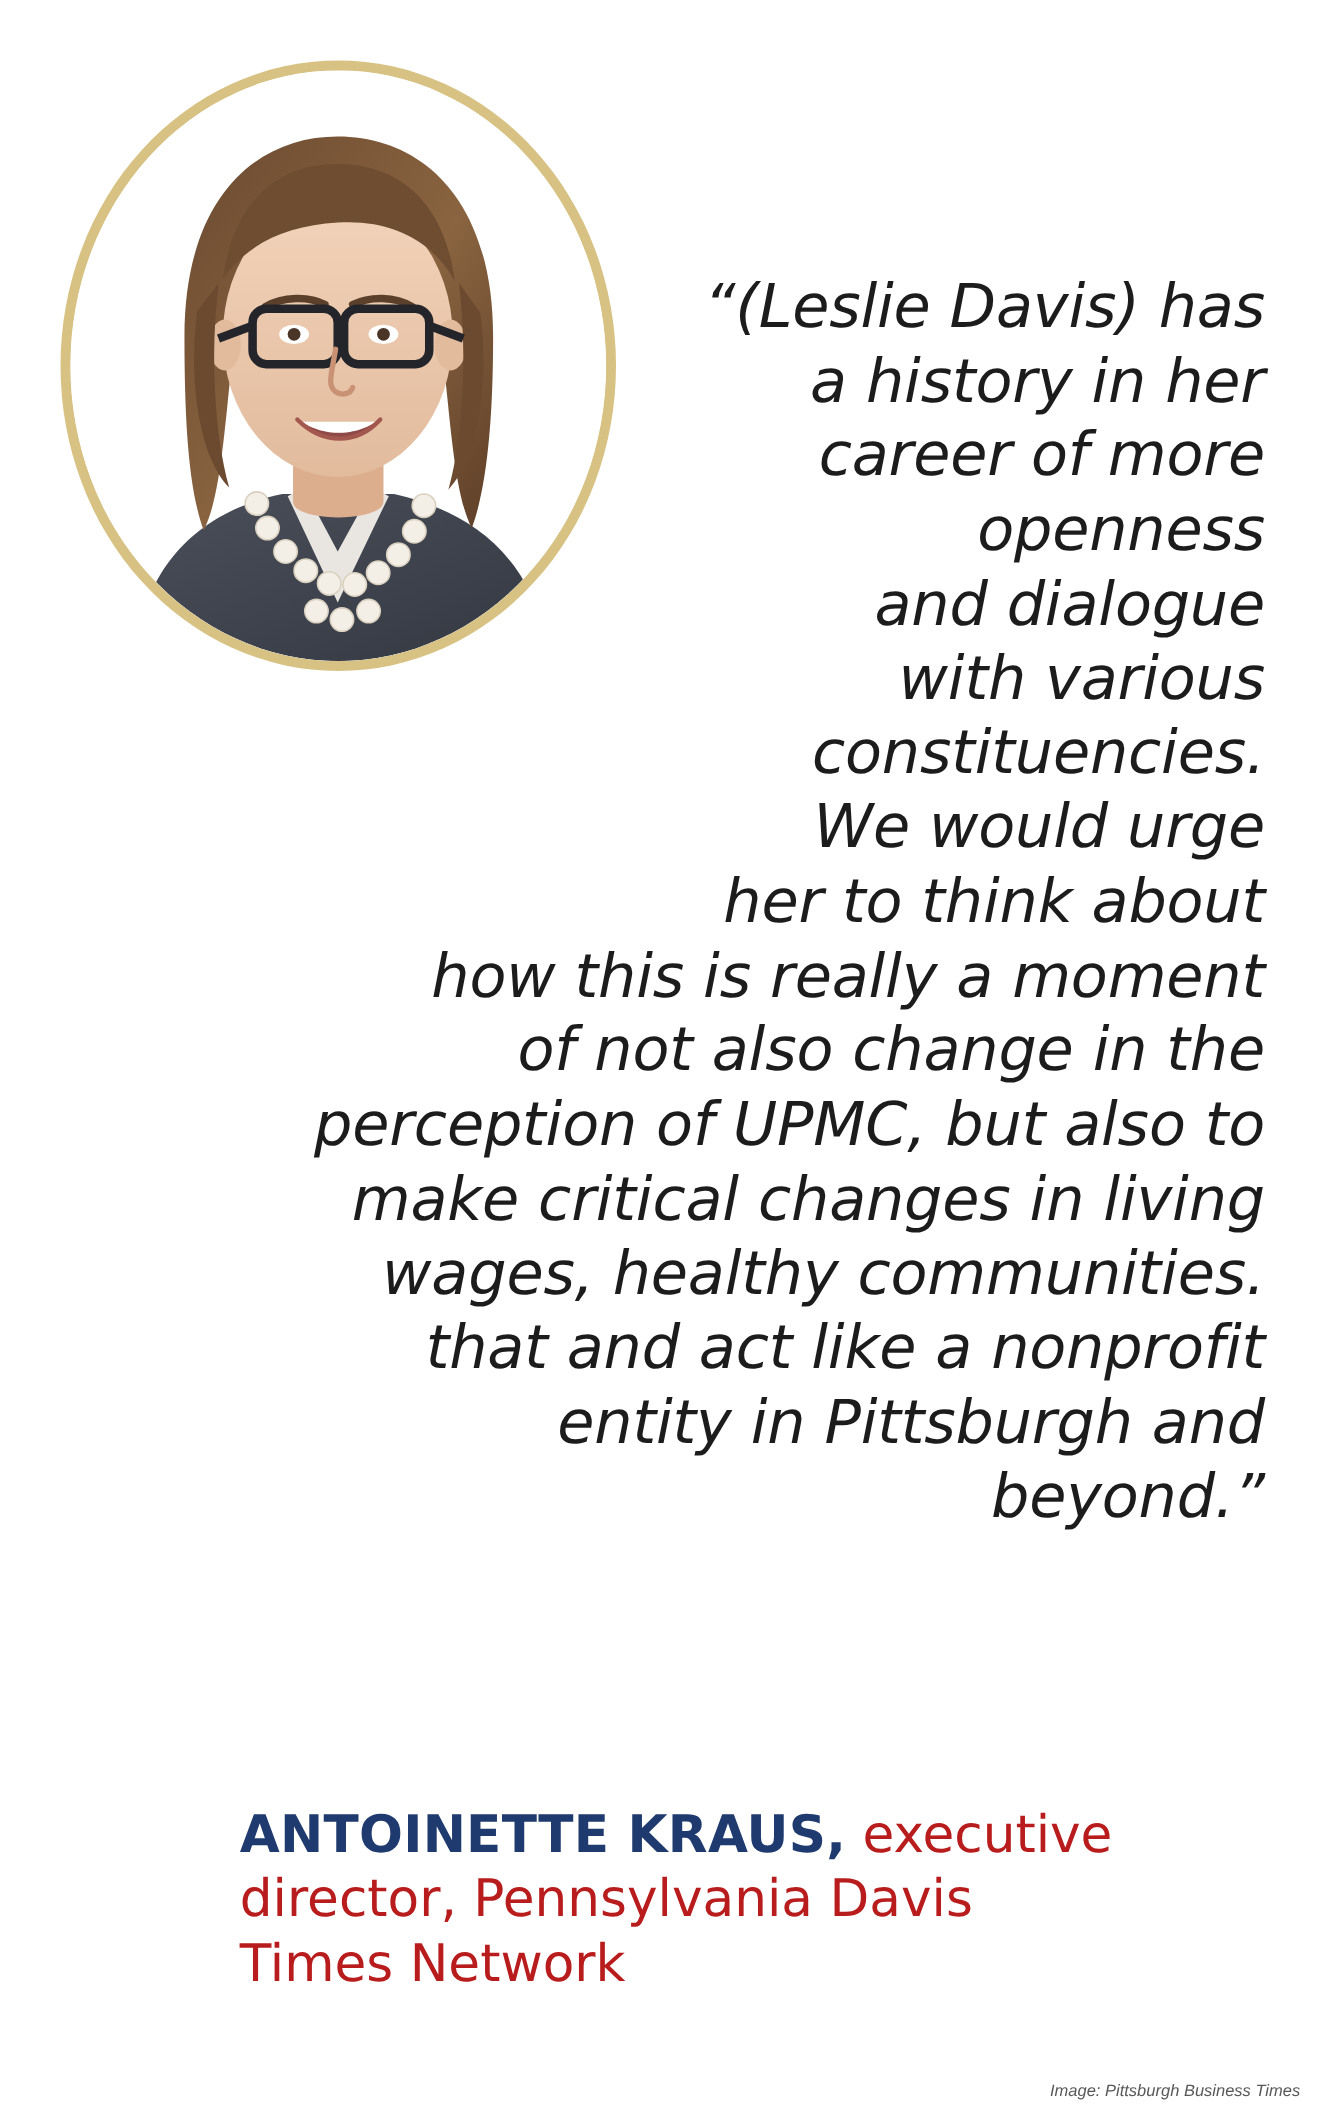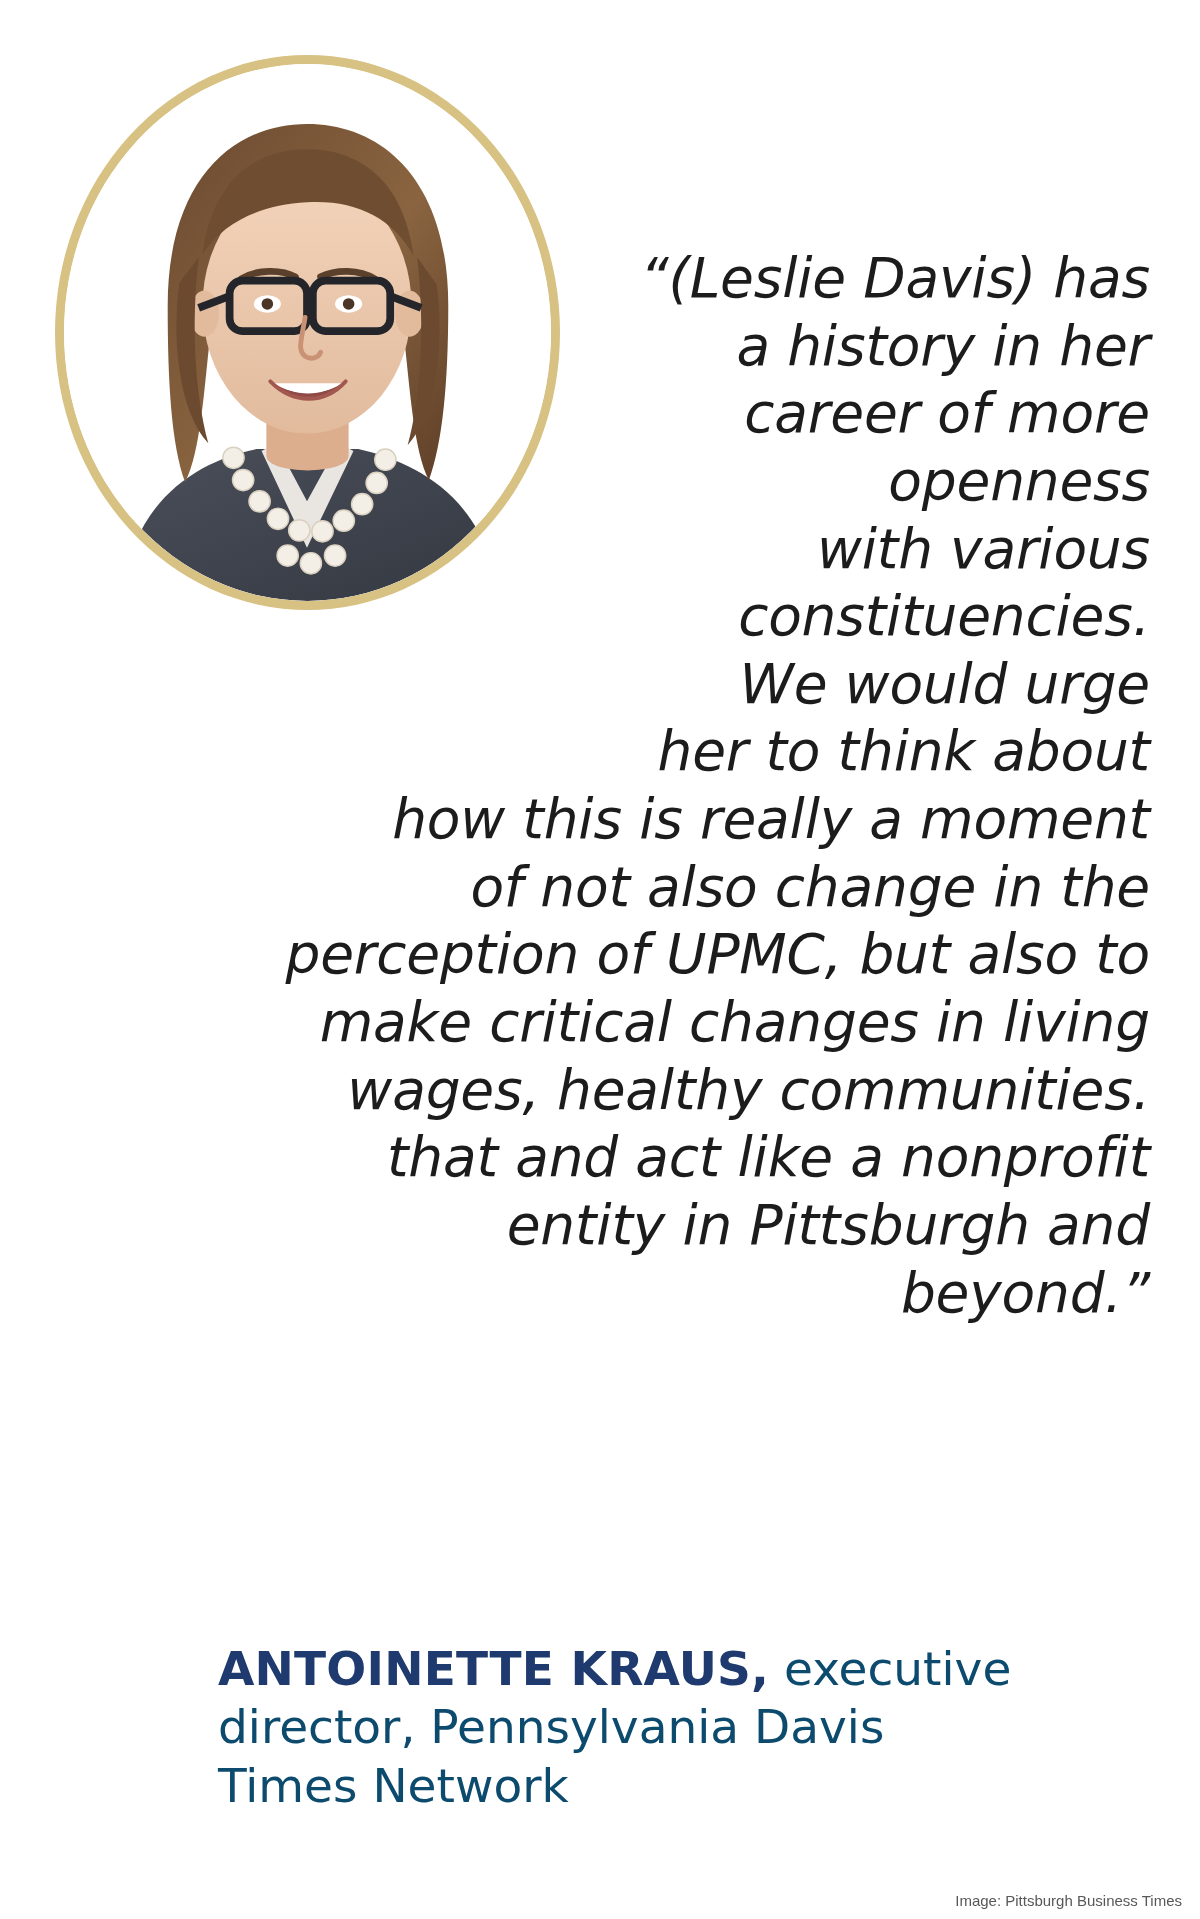--- a/index.html
+++ b/index.html
@@ -85,31 +85,32 @@
     color: #1c1c1c;
     font-family: "DejaVu Sans", sans-serif;
   }
   .attrib-name {
     font-weight: bold;
     color: #1f3a6e;
     letter-spacing: 0.2px;
   }
   .attrib-rest {
     font-weight: normal;
-    color: #0c4a6e;
+    color: #b91c1c;
   }
 
   
   .credit {
     position: absolute;
     right: 18px;
     bottom: 10px;
     font-size: 15px;
     color: #58585a;
     font-family: "Liberation Sans", sans-serif;
+    font-style: italic;
   }
 </style>
 </head>
 <body>
 
 <div class="pull-quote-card">
 
   <div class="portrait-wrap">
     <div class="portrait-ring">
       <div class="portrait-inner">
@@ -189,20 +190,21 @@
         </svg>
       </div>
     </div>
   </div>
 
   <blockquote class="quote-block">
     <span class="quote-line">“(Leslie Davis) has</span>
     <span class="quote-line">a history in her</span>
     <span class="quote-line">career of more</span>
     <span class="quote-line">openness</span>
+    <span class="quote-line">and dialogue</span>
     <span class="quote-line">with various</span>
     <span class="quote-line">constituencies.</span>
     <span class="quote-line">We would urge</span>
     <span class="quote-line">her to think about</span>
     <span class="quote-line">how this is really a moment</span>
     <span class="quote-line">of not also change in the</span>
     <span class="quote-line">perception of UPMC, but also to</span>
     <span class="quote-line">make critical changes in living</span>
     <span class="quote-line">wages, healthy communities.</span>
     <span class="quote-line">that and act like a nonprofit</span>

